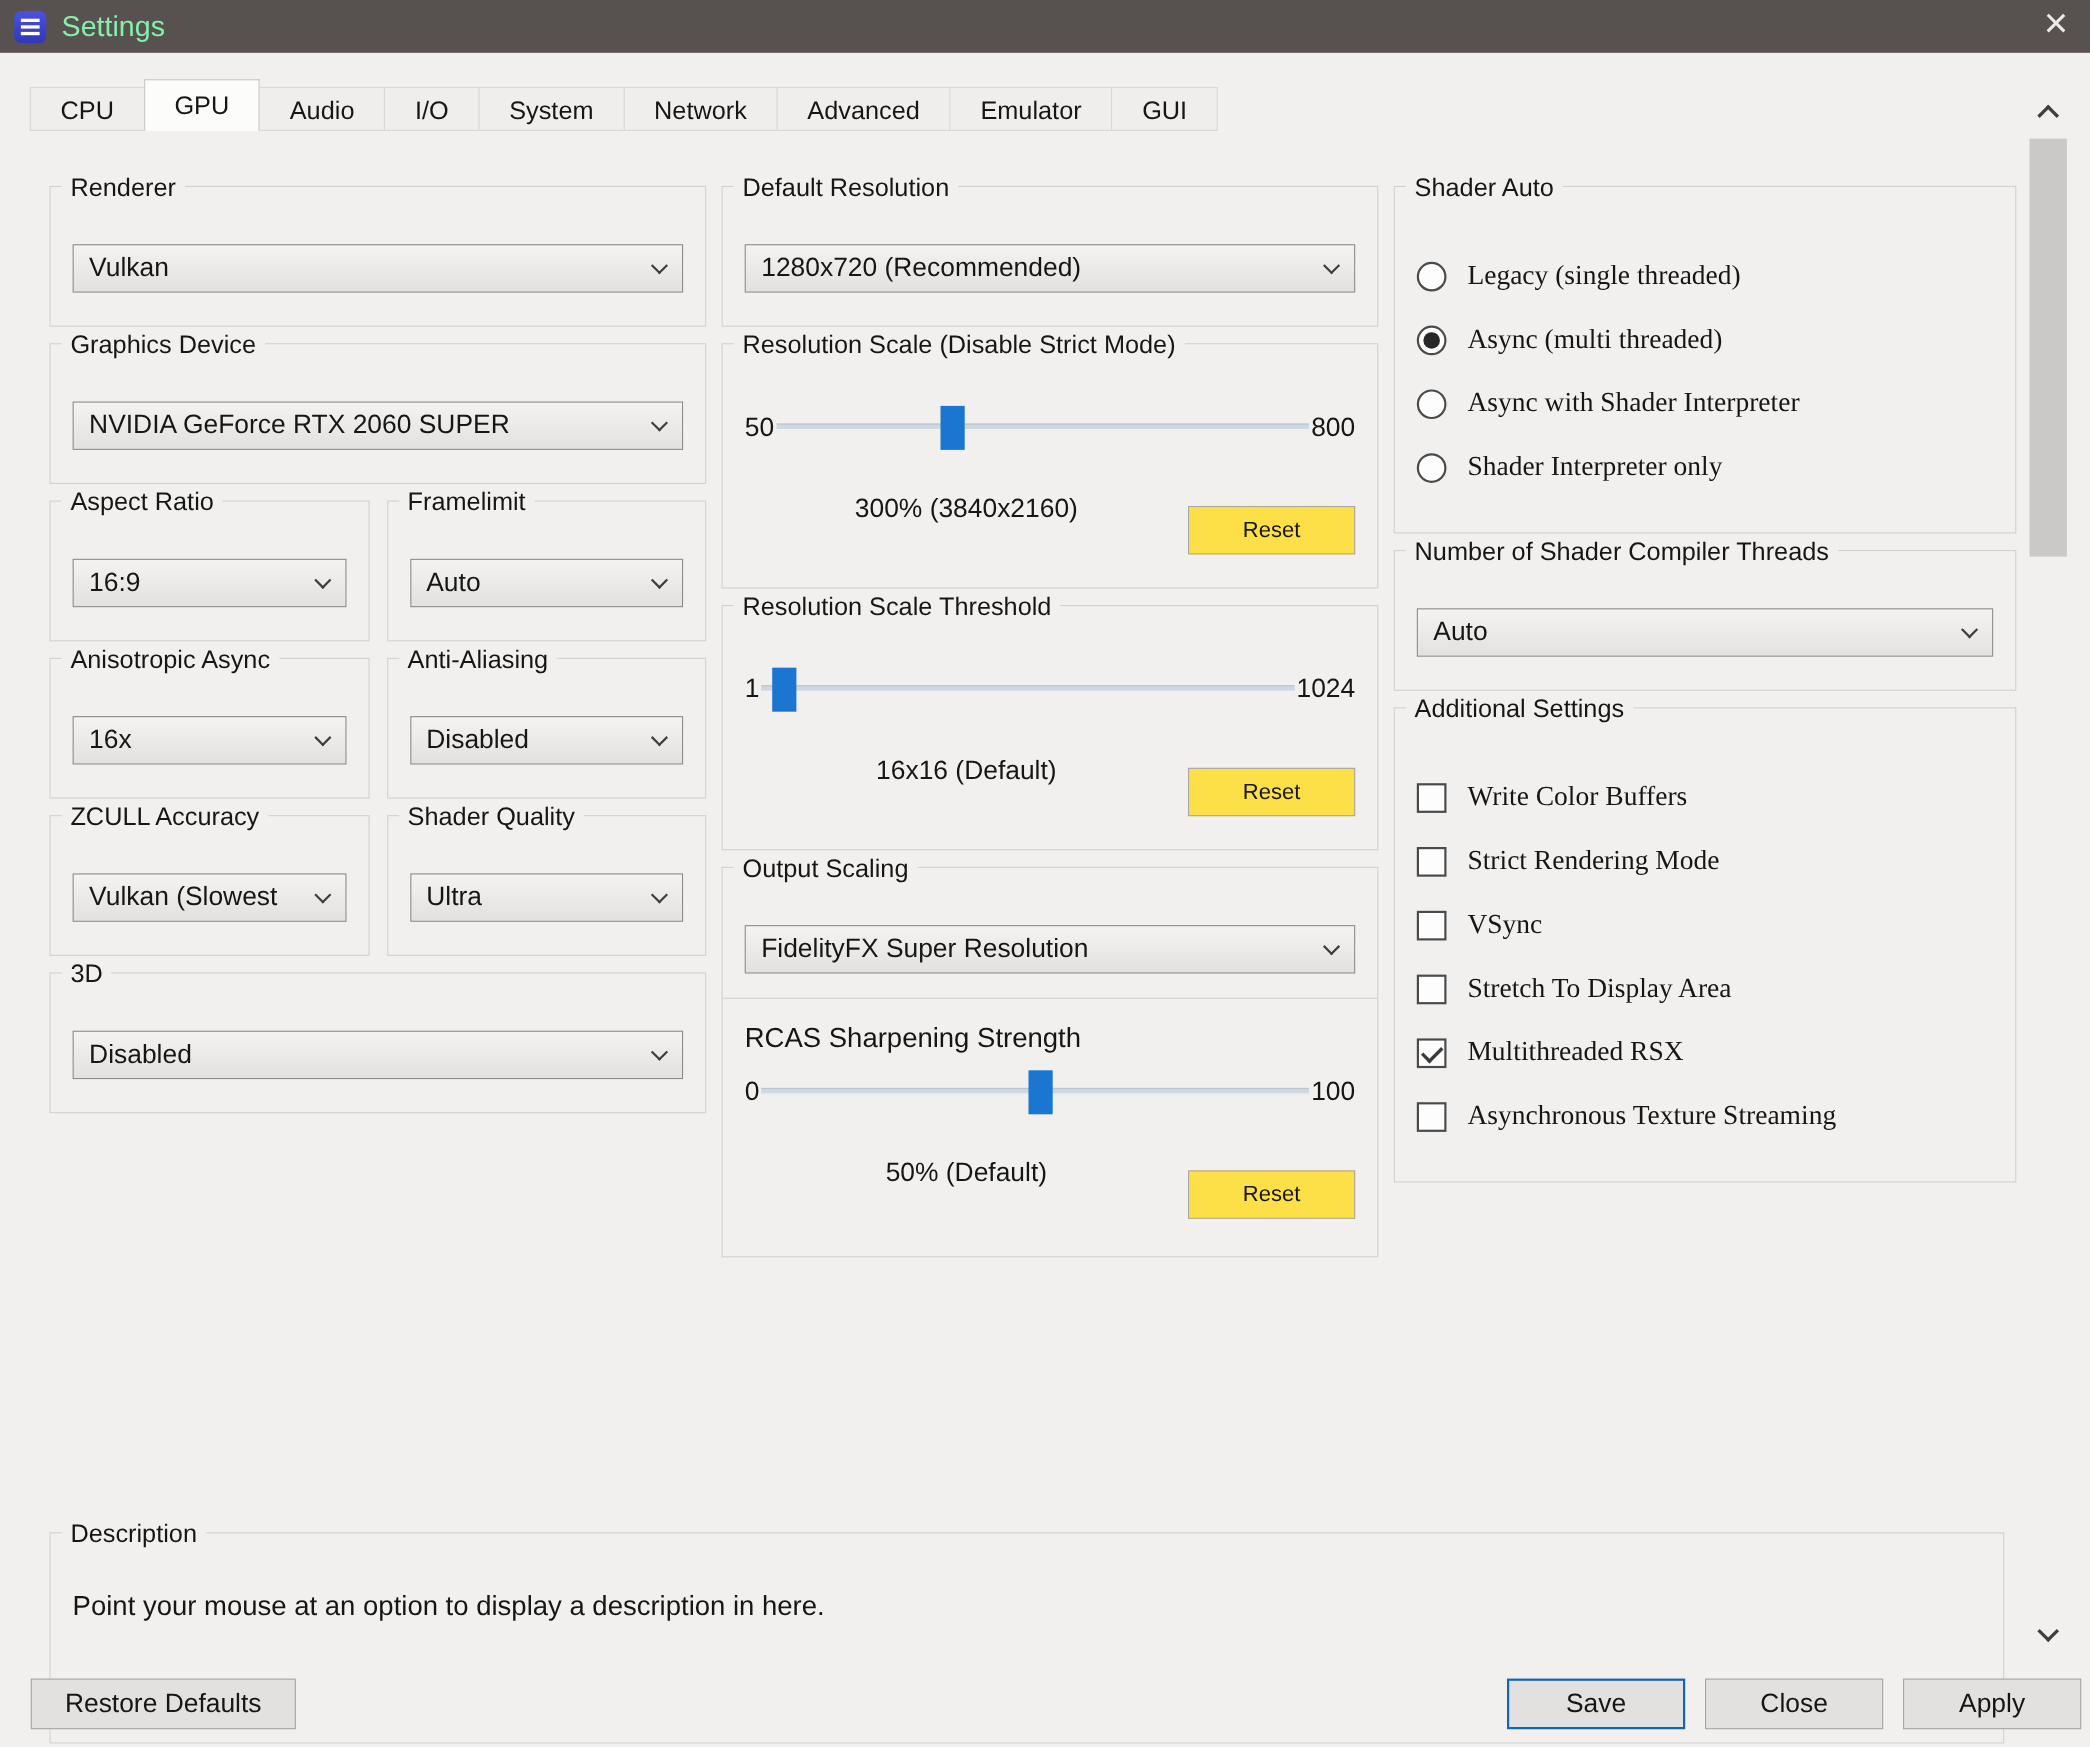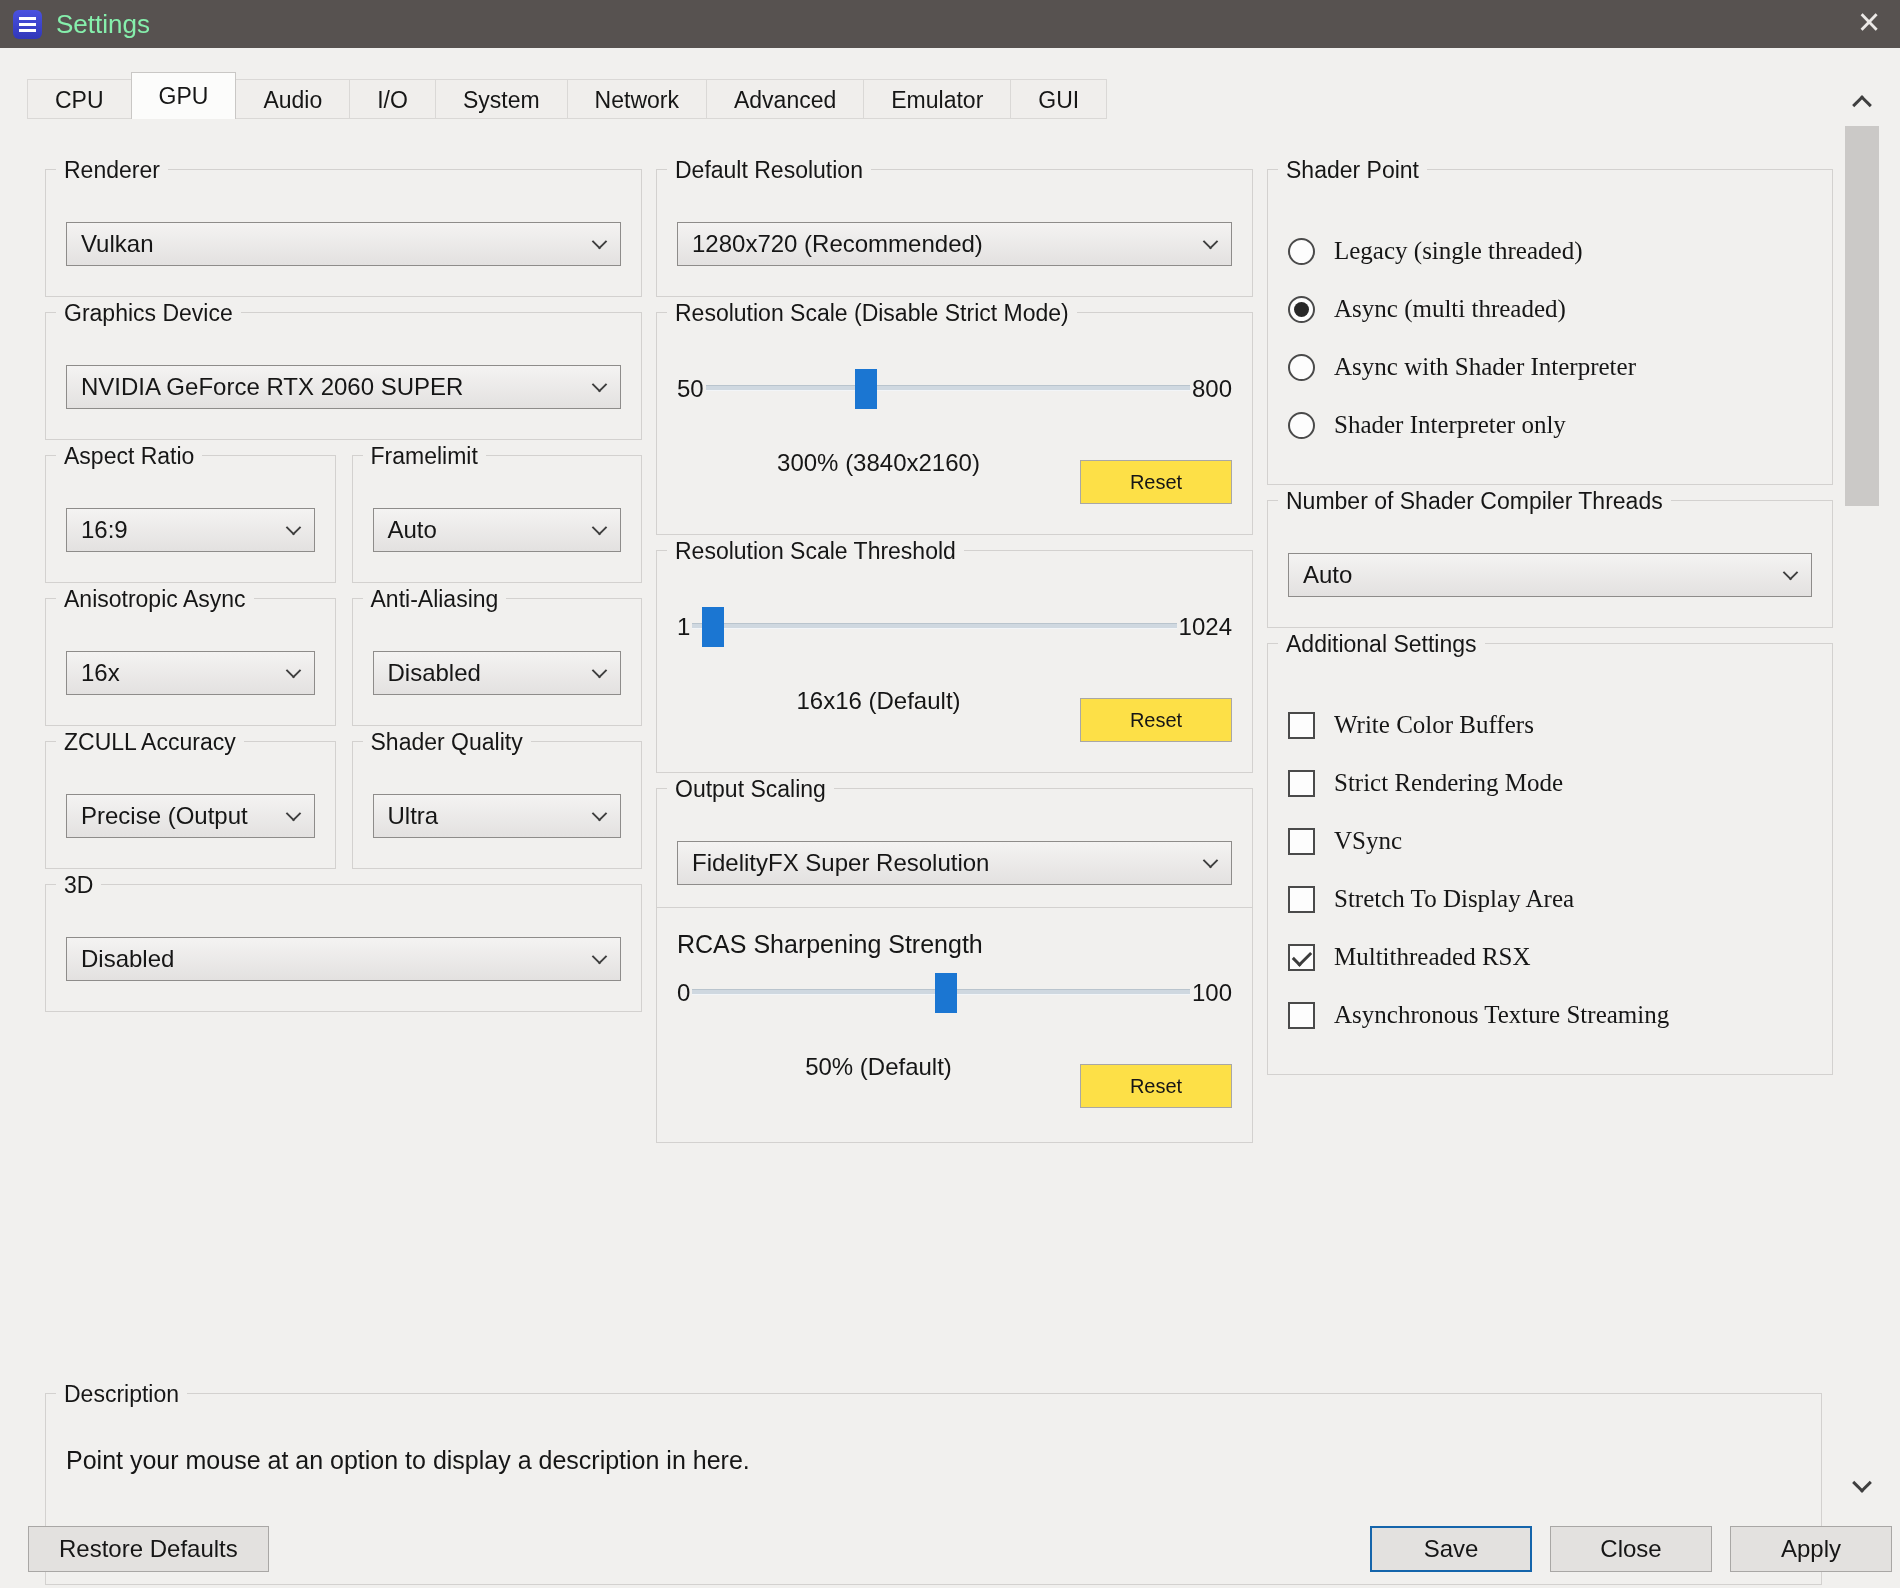--- a/index.html
+++ b/index.html
@@ -167,21 +167,21 @@
           <span>Disabled</span>
           <span class="chev"></span>
         </div>
       </div>
     </div>
 
     <div class="half-row">
       <div class="group">
         <div class="gtitle">ZCULL Accuracy</div>
         <div class="combo">
-          <span>Precise (Output</span>
+          <span>Vulkan (Slowest</span>
           <span class="chev"></span>
         </div>
       </div>
       <div class="group">
         <div class="gtitle">Shader Quality</div>
         <div class="combo">
           <span>Ultra</span>
           <span class="chev"></span>
         </div>
       </div>
@@ -255,21 +255,21 @@
       </div>
       <div class="value-row">
         <div class="value-text">50% (Default)</div>
         <div class="reset-btn">Reset</div>
       </div>
     </div>
   </div>
 
   <div>
     <div class="group">
-      <div class="gtitle">Shader Point</div>
+      <div class="gtitle">Shader Auto</div>
       <div class="opt-row">
         <span class="radio"></span>
         <span>Legacy (single threaded)</span>
       </div>
       <div class="opt-row">
         <span class="radio checked"></span>
         <span>Async (multi threaded)</span>
       </div>
       <div class="opt-row">
         <span class="radio"></span>

